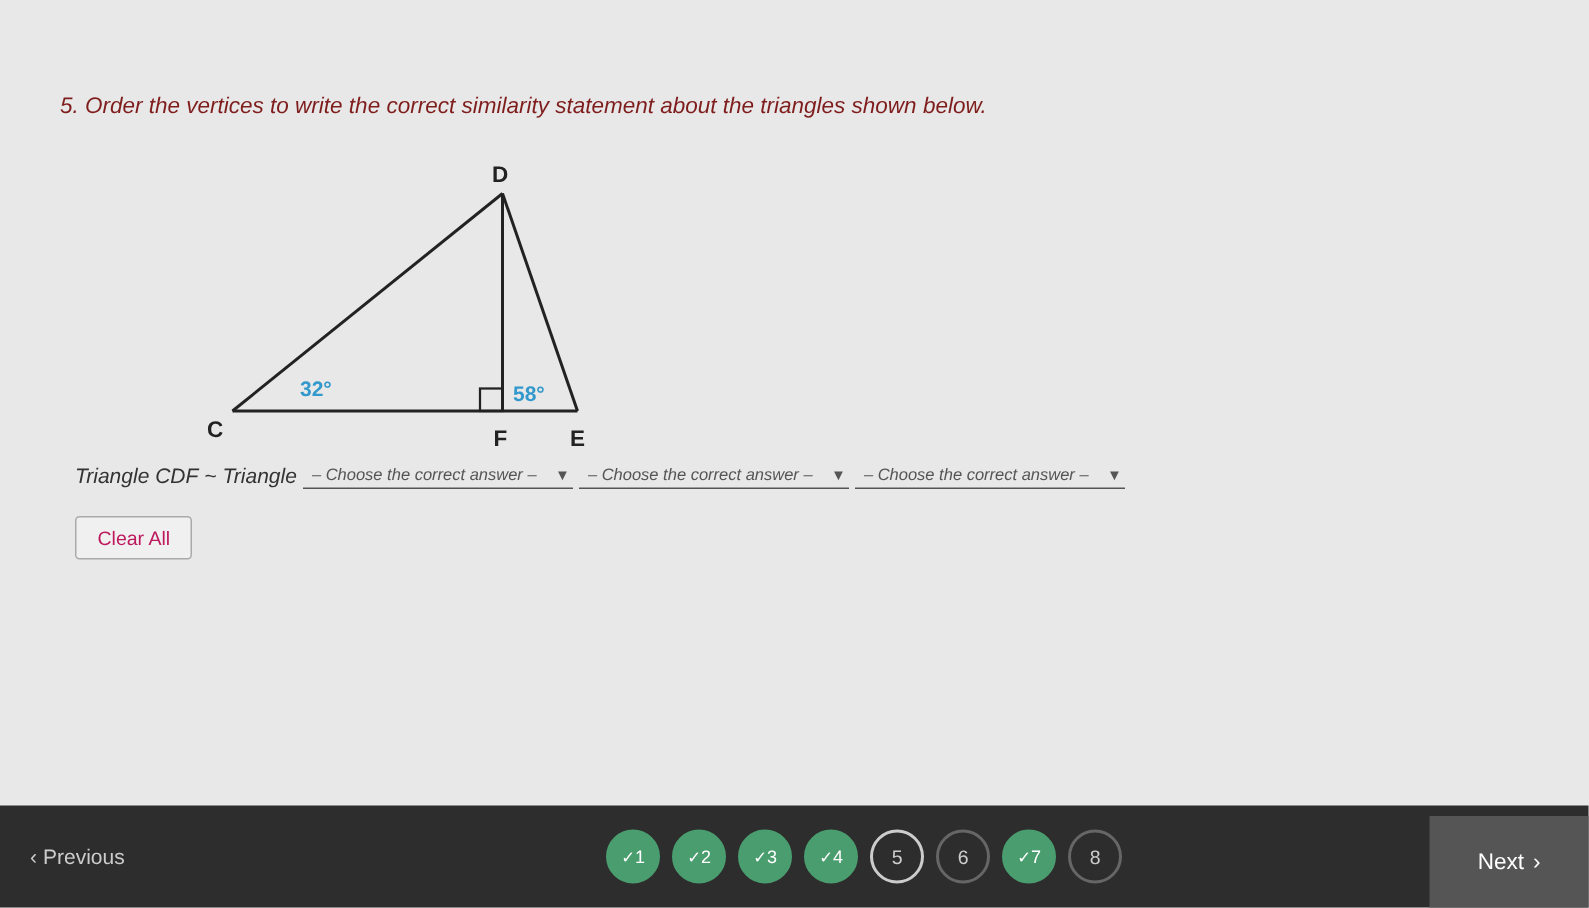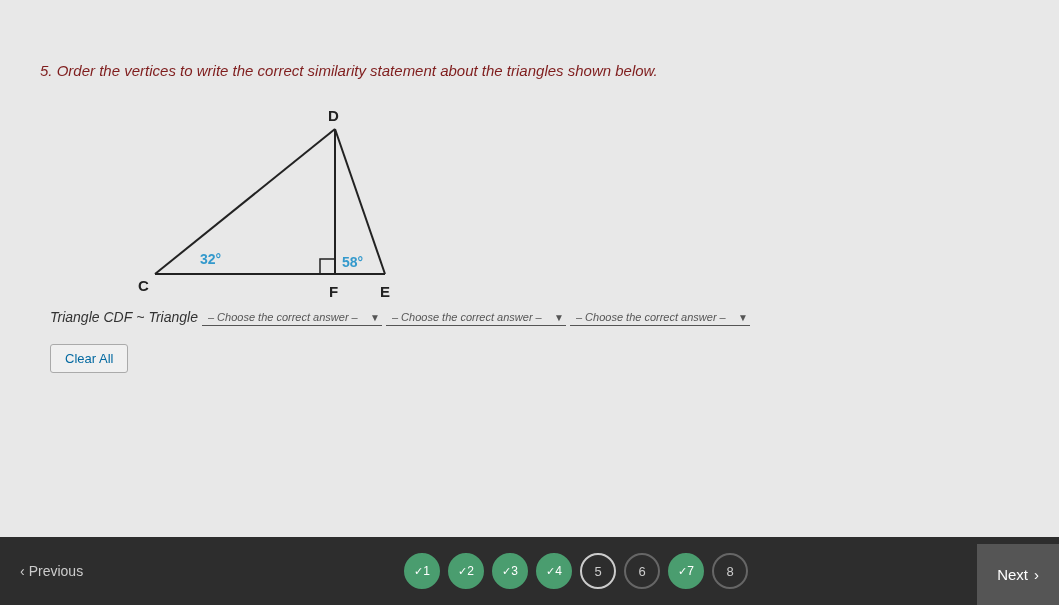--- a/index.html
+++ b/index.html
@@ -83,21 +83,21 @@
       color: #555;
       pointer-events: none;
     }
 
     .clear-all-btn {
       display: inline-block;
       border: 1px solid #aaa;
       background: #f0f0f0;
       padding: 6px 14px;
       font-size: 13px;
-      color: #0369a1;
+      color: #be185d;
       cursor: pointer;
       border-radius: 3px;
       margin-top: 18px;
       margin-left: 10px;
     }
 
     
     .bottom-bar {
       position: absolute;
       bottom: 0;
@@ -158,21 +158,21 @@
       border: 2px solid #666;
     }
 
     .next-btn {
       position: absolute;
       bottom: 0;
       right: 0;
       background: #555;
       color: white;
       font-size: 15px;
-      padding: 22px 20px;
+      padding: 22px 32px;
       cursor: pointer;
       display: flex;
       align-items: center;
       gap: 6px;
     }
 
     .tilde {
       font-size: 14px;
     }
 

